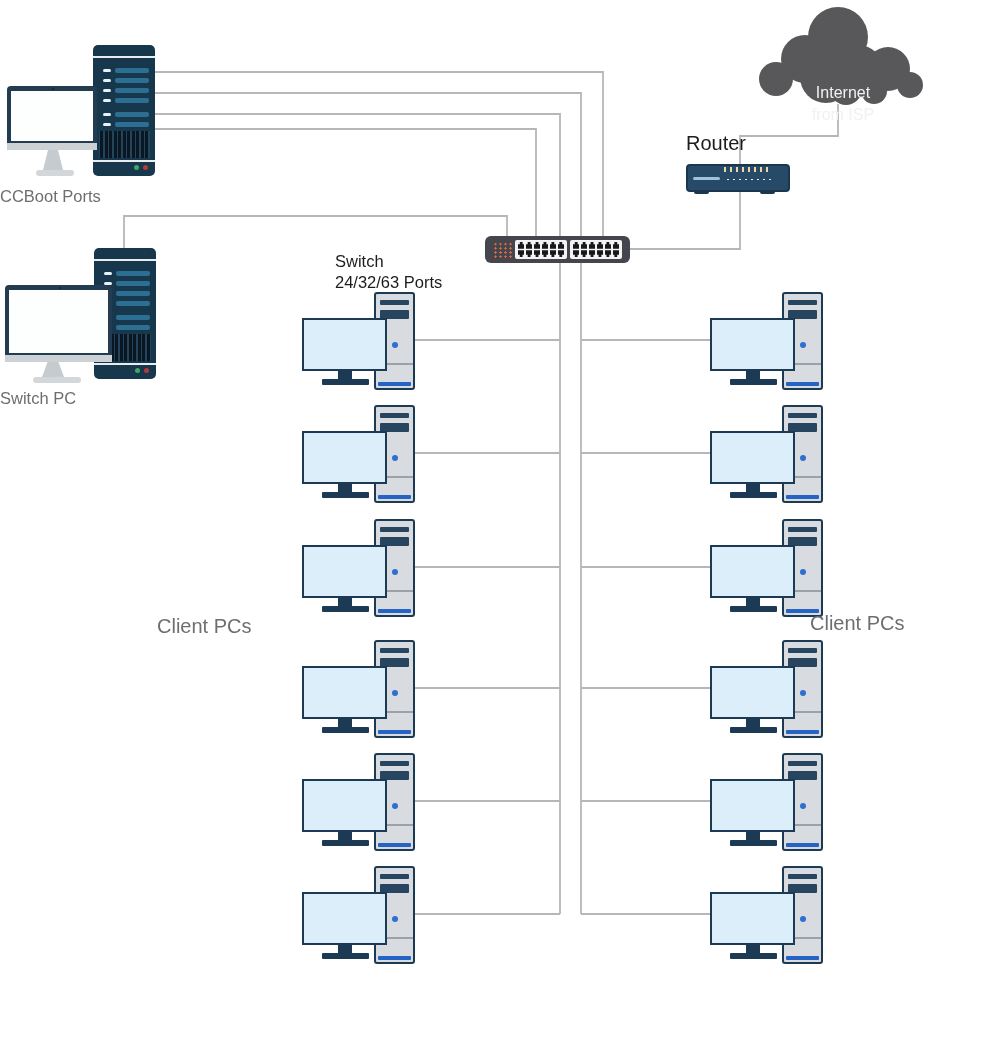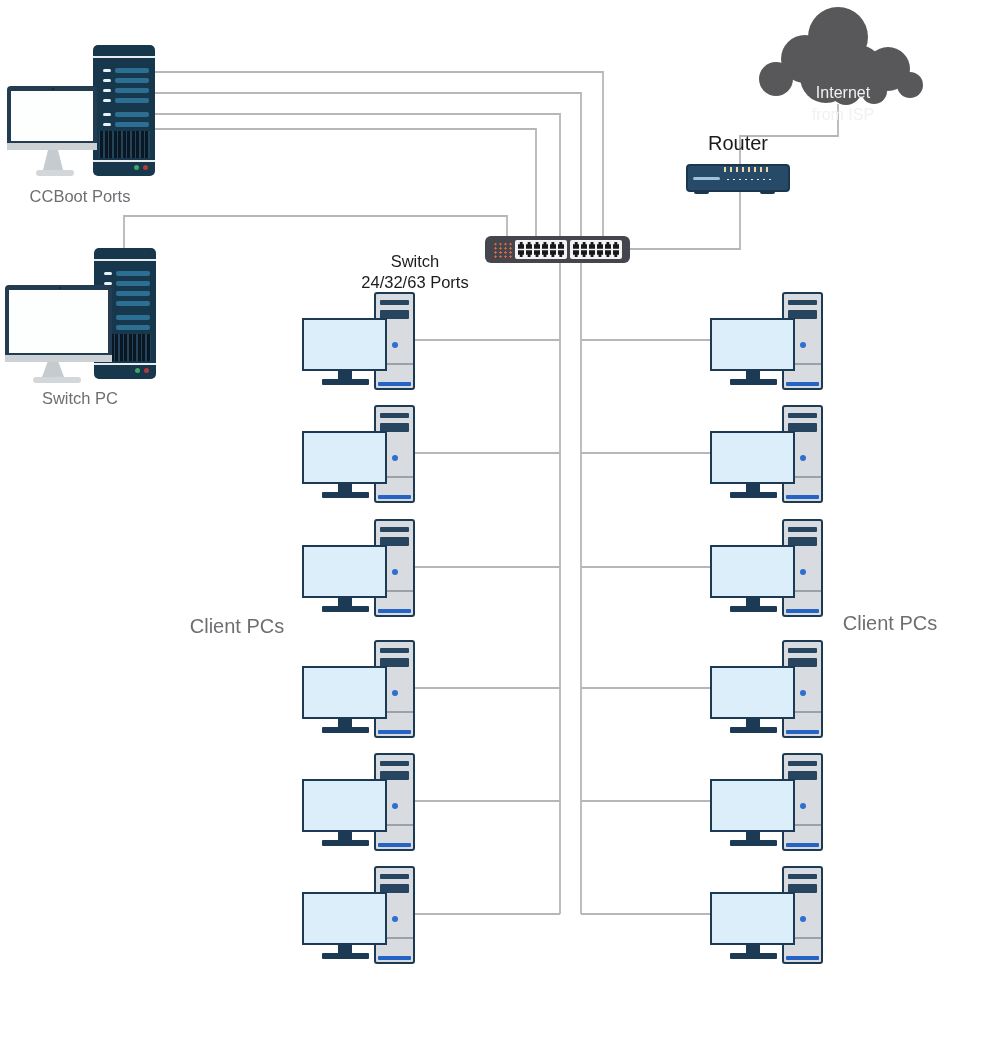--- a/index.html
+++ b/index.html
@@ -4,21 +4,21 @@
 <style>
   html,body{margin:0;padding:0;background:#ffffff;}
   #canvas{position:relative;width:999px;height:1037px;background:#ffffff;overflow:hidden;
           font-family:"Liberation Sans", sans-serif;}
   .group{position:absolute;left:0;top:0;width:0;height:0;}
   #wires{position:absolute;left:0;top:0;z-index:1;}
   #wires polyline{fill:none;stroke:var(--line,#b5b7b9);stroke-width:1.8px;}
   .layer{position:absolute;left:0;top:0;width:0;height:0;z-index:2;}
 
   
-  .node-label{position:absolute;text-align:center;font-size:16.5px;color:var(--label-gray,#6c6f72);z-index:4;}
+  .node-label{position:absolute;text-align:left;font-size:16.5px;color:var(--label-gray,#6c6f72);z-index:4;}
   .node-label.dark{color:var(--label-dark,#1c1c1c);}
   .node-label.big{font-size:20px;color:var(--label-gray,#58585b);}
   .switch-label{line-height:21px;margin-top:24px;}
 
   
   .server-tower{position:absolute;width:62px;height:131px;background:var(--server-body,#17374c);
                 border-radius:5px;z-index:2;}
   .st-topline{position:absolute;left:0;right:0;top:11px;height:2px;background:#e9edef;}
   .st-bars{position:absolute;left:10px;right:6px;top:23px;}
   .st-row{display:flex;align-items:center;height:5px;margin-bottom:5px;}

